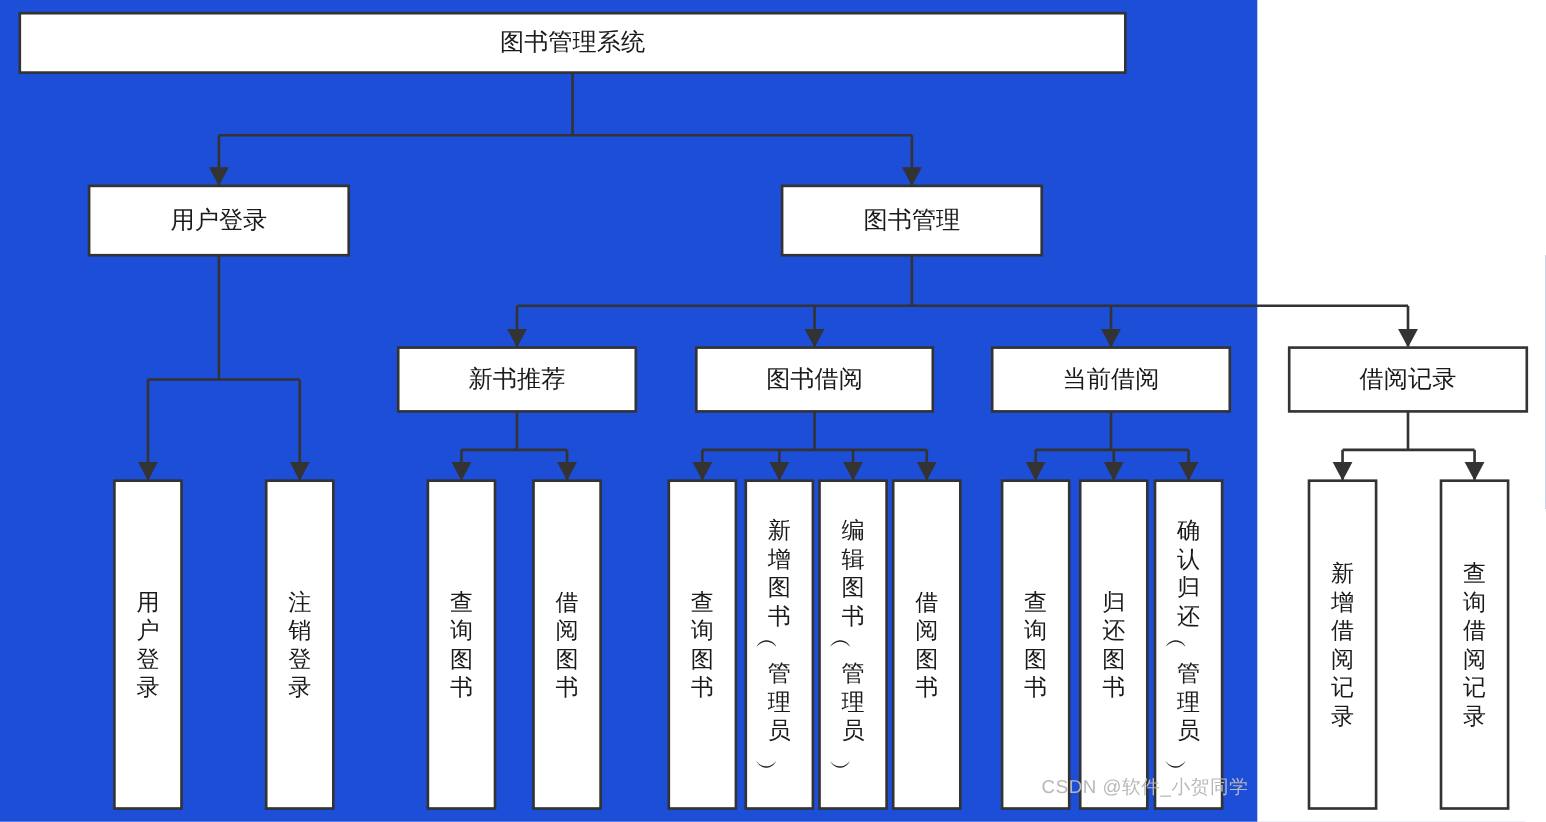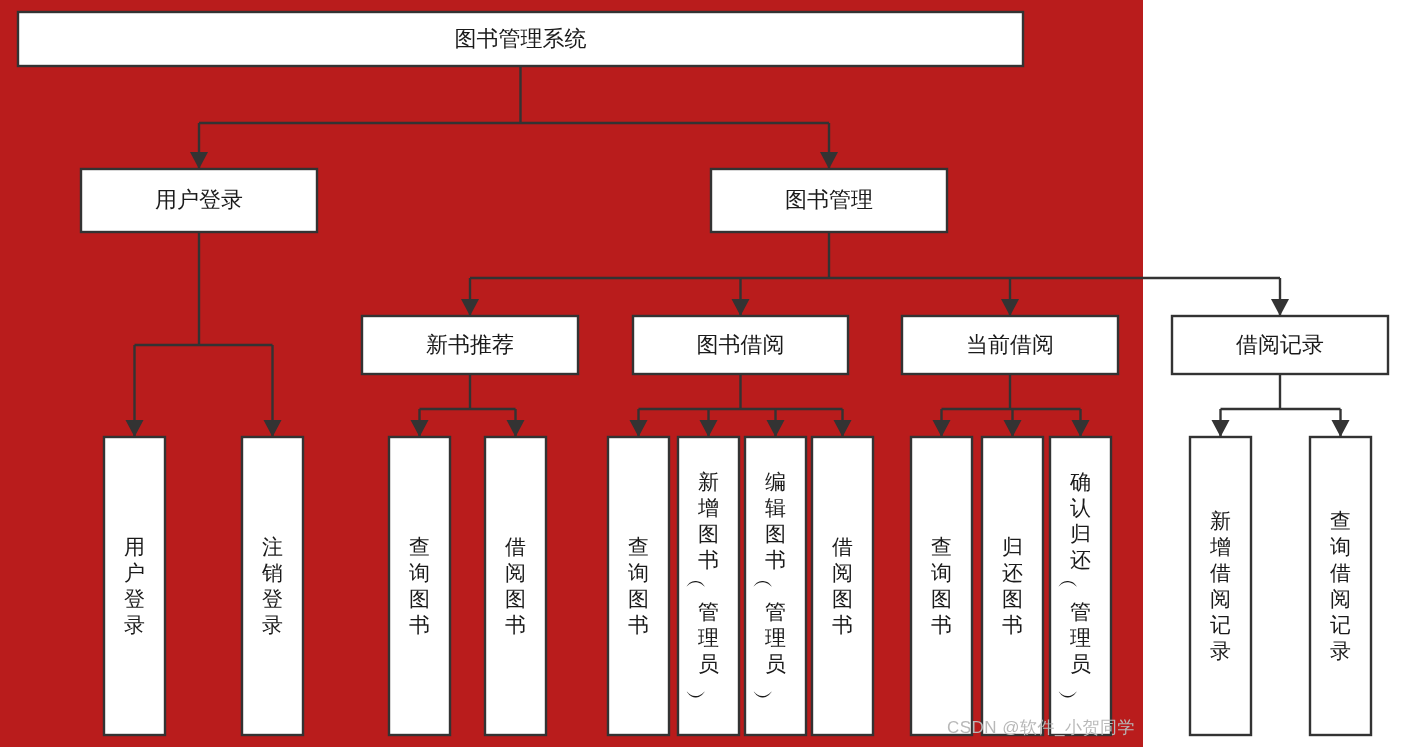--- a/index.html
+++ b/index.html
@@ -10,21 +10,21 @@
   body {
     width: 1405px;
     height: 747px;
     font-family: "Liberation Sans", "DejaVu Sans", sans-serif;
     overflow: hidden;
   }
   #diagram-root {
     position: relative;
     width: 1143px;
     height: 747px;
-    background: #b91c1c;
+    background: #1d4ed8;
   }
   svg#tree-svg {
     position: absolute;
     left: 0;
     top: 0;
     width: 1405px;
     height: 747px;
     display: block;
   }
   .node-rect {
@@ -51,21 +51,21 @@
   }
   .node-label-v {
     font-family: "Liberation Sans", "DejaVu Sans", sans-serif;
     font-size: 21px;
     fill: #1a1a1a;
     text-anchor: middle;
   }
   .watermark-text {
     position: absolute;
     right: 8px;
-    bottom: 8px;
+    bottom: 20px;
     font-family: "Liberation Sans", "DejaVu Sans", sans-serif;
     font-size: 17px;
     color: #b8b8b8;
     white-space: nowrap;
     letter-spacing: 0.5px;
     user-select: none;
   }
 </style>
 </head>
 <body>

